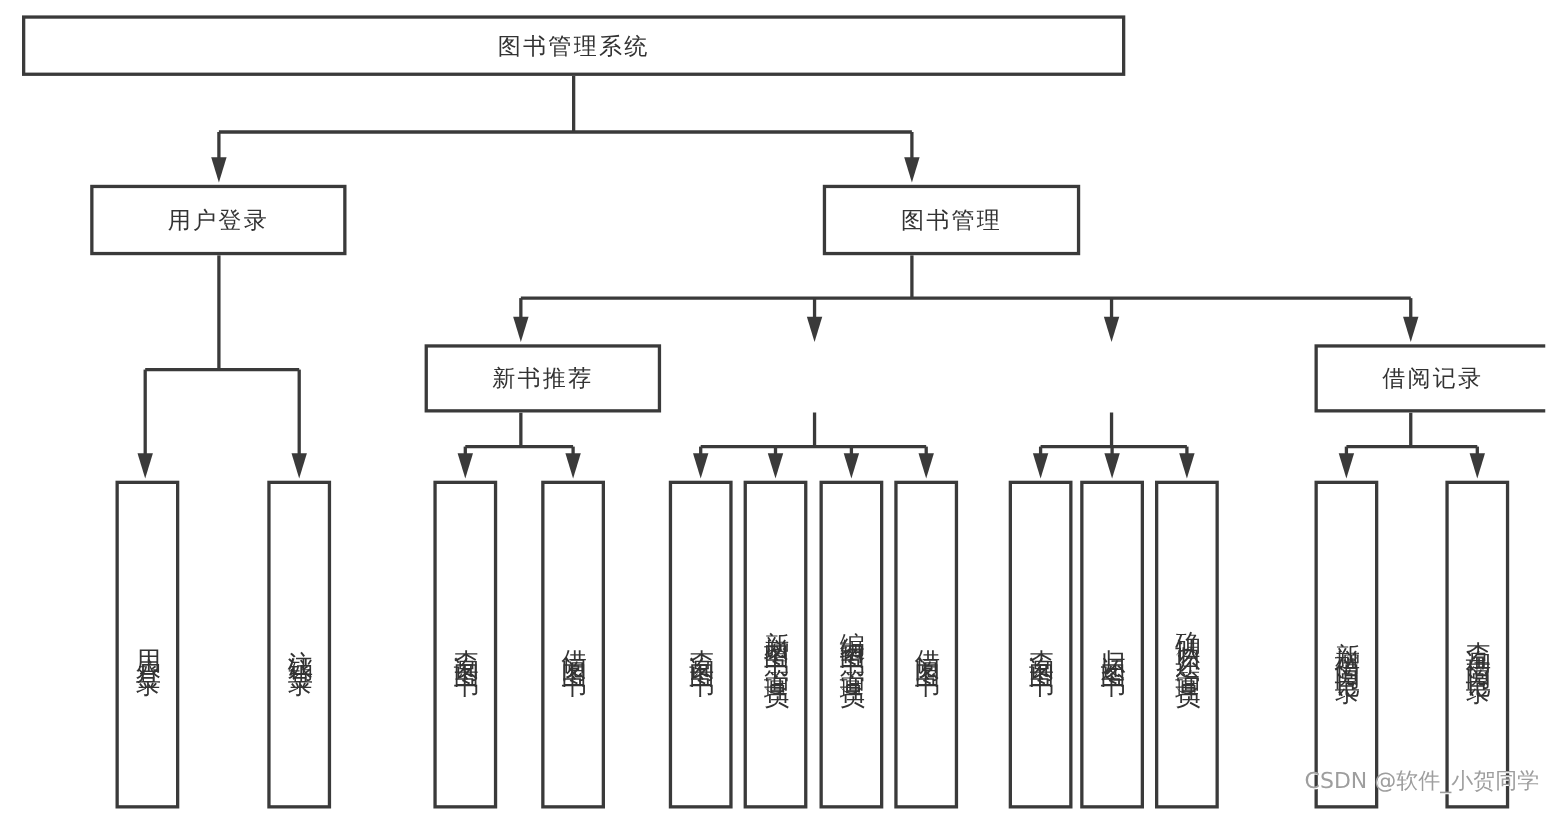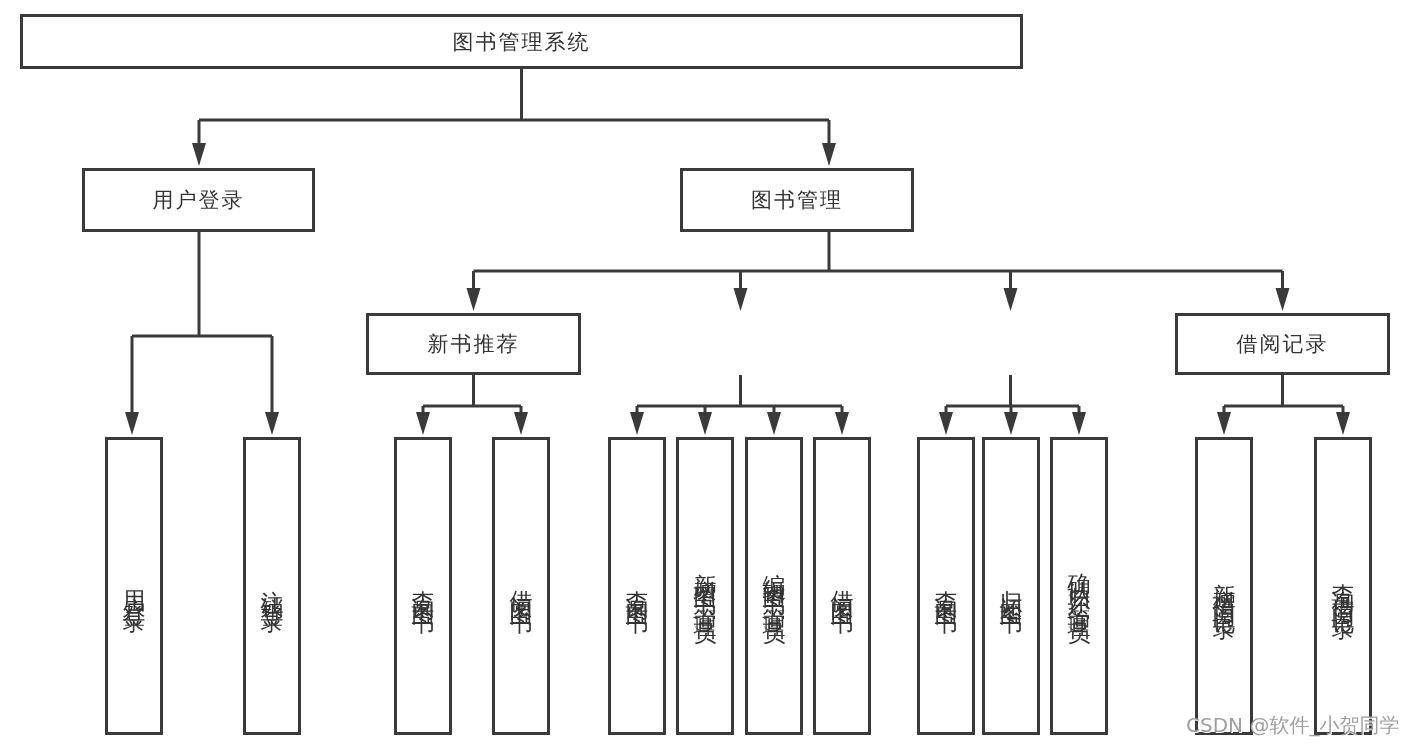--- a/index.html
+++ b/index.html
@@ -28,22 +28,22 @@
     text-align: center;
   }
   .node span { display: block; }
   .hnode span {
     font-size: 21px;
     letter-spacing: 2px;
     color: #333333;
   }
   .root  { left: 20px;  top: 14px;  width: 1003px; height: 55px; }
   .lvl1a { left: 82px;  top: 168px; width: 233px;  height: 64px; }
-  .lvl1b { left: 680px; top: 168px; width: 234px;  height: 64px; }
-  .lvl2  { top: 313px; width: 215px; height: 62px; }
+  .lvl1b { left: 748px; top: 168px; width: 234px;  height: 64px; }
+  .lvl2  { top: 313px; width: 215px; height: 62px; margin-left: 20px; }
   .l2a { left: 366px; }
   .l2b { left: 633px; }
   .l2c { left: 903px; }
   .l2d { left: 1175px; }
   .leaf { top: 437px; width: 58px; height: 298px; }
   .leaf span {
     writing-mode: vertical-rl;
     text-orientation: mixed;
     font-size: 23px;
     letter-spacing: 7px;
@@ -52,21 +52,21 @@
     white-space: nowrap;
   }
   .fA1 { left: 105px; }  .fA2 { left: 243px; }
   .fB1 { left: 394px; }  .fB2 { left: 492px; }
   .fC1 { left: 608px; }  .fC2 { left: 676px; }  .fC3 { left: 745px; }  .fC4 { left: 813px; }
   .fD1 { left: 917px; }  .fD2 { left: 982px; }  .fD3 { left: 1050px; }
   .fE1 { left: 1195px; } .fE2 { left: 1314px; }
   .watermark {
     position: absolute;
     left: 1186px;
-    top: 712px;
+    top: 696px;
     font-size: 20px;
     color: #9e9e9e;
     text-shadow: 1px 1px 0 #ffffff;
     white-space: nowrap;
   }
 </style>
 </head>
 <body>
 
 <div class="canvas">

